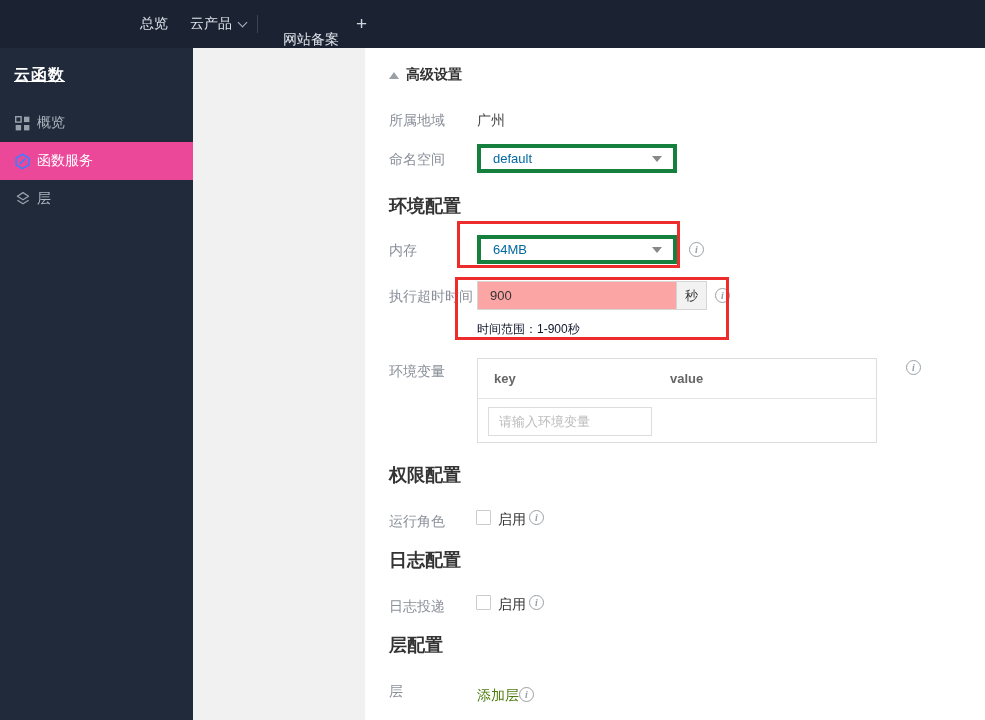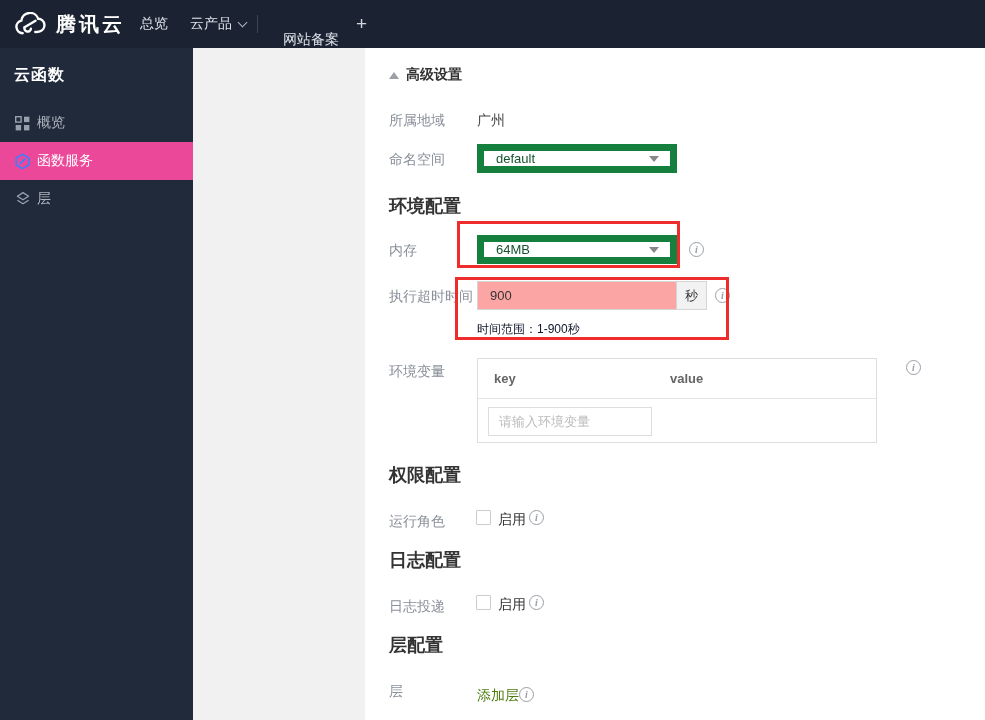--- a/index.html
+++ b/index.html
@@ -13,43 +13,43 @@
   #logo .logo-text { color:#fff; font-size:20px; font-weight:700; letter-spacing:3px; margin-left:9px; }
   .topnav-item { position:absolute; top:0; height:48px; display:flex; align-items:center;
     color:#dfe3ea; font-size:14px; cursor:pointer; }
   .topnav-chevron { width:7px; height:7px; border-right:1.5px solid #aeb5c2; border-bottom:1.5px solid #aeb5c2;
     transform:rotate(45deg); margin-left:7px; margin-top:-4px; }
   .topnav-divider { position:absolute; left:257px; top:15px; width:1px; height:18px; background:#3c4455; }
   .topnav-plus { font-size:19px; font-weight:400; color:#cfd4dd; }
 
   
   #sidebar { position:absolute; left:0; top:48px; width:193px; height:672px; background:#202a3a; }
-  #sidebar-title { position:absolute; left:14px; top:17px; color:#fff; font-size:16px; font-weight:700; letter-spacing:1px; }
+  #sidebar-title { position:absolute; left:14px; top:17px; color:#fff; font-size:16px; font-weight:700; letter-spacing:1px;text-decoration:underline; }
   .side-item { position:absolute; left:0; width:193px; height:38px; display:flex; align-items:center;
     padding-left:14px; color:#aeb5c0; font-size:14px; cursor:pointer; }
   .side-item .side-icon { width:17px; height:17px; display:flex; align-items:center; justify-content:center; }
   .side-item .side-label { margin-left:6px; }
   .side-item.selected { background:#ec4899; color:#fff; }
 
   
   #graycol { position:absolute; left:193px; top:48px; width:172px; height:672px; background:#f1f1f1; }
 
   
   #main { position:absolute; left:365px; top:48px; width:620px; height:524px; background:#fff;padding-left:12px; }
   .form-label { position:absolute; left:24px; font-size:14px; color:#8a8f99; line-height:20px; white-space:nowrap; }
   .form-value { position:absolute; left:112px; font-size:14px; color:#444; line-height:20px; }
   .sec-header { position:absolute; left:24px; font-size:18px; font-weight:700; color:#333; line-height:20px; }
 
   #advanced-toggle { position:absolute; left:24px; top:18px; display:flex; align-items:center; cursor:pointer; }
   #advanced-toggle .tri-up { width:0; height:0; border-left:5px solid transparent; border-right:5px solid transparent;
     border-bottom:7px solid #9aa0a6; margin-right:7px; }
   #advanced-toggle .adv-text { font-size:14px; color:#333; font-weight:600; }
 
-  .selectbox { position:absolute; left:112px; width:200px; height:29px; border:7px solid #15803d; background:#fff;
-    display:flex; align-items:center; padding-left:12px; font-size:13px; color:#14532d; cursor:pointer; }
+  .selectbox { position:absolute; left:112px; width:200px; height:29px; border:4px solid #15803d; background:#fff;
+    display:flex; align-items:center; padding-left:12px; font-size:13px; color:#0369a1; cursor:pointer; }
   .selectbox .caret { position:absolute; right:11px; width:0; height:0;
     border-left:5px solid transparent; border-right:5px solid transparent; border-top:6px solid #888; }
 
   .textinput { position:absolute; height:29px; border:1px solid #d5d5d5; font-size:13px; color:#333;
     padding-left:12px; outline:none; background:#fca5a5; }
   .input-suffix { position:absolute; width:30px; height:29px; background:#f2f2f2; border:1px solid #d5d5d5;
     border-left:none; display:flex; align-items:center; justify-content:center; font-size:13px; color:#333; }
   .hint { position:absolute; left:112px; font-size:12px; color:#0f172a; }
 
   .redbox { position:absolute; border:3px solid #ee2c2c; pointer-events:none; }
@@ -72,31 +72,20 @@
   .cell-input.value { left:191px; }
 
   .checkbox { position:absolute; width:15px; height:15px; border:1px solid #ccc; border-radius:1px; background:#fff; cursor:pointer; }
   .check-label { position:absolute; font-size:14px; color:#333; line-height:16px; cursor:pointer; }
   .link { position:absolute; font-size:14px; color:#4d7c0f; cursor:pointer; }
 </style>
 </head>
 <body>
 
 <div id="topbar">
-  <div id="logo">
-    <span>
-      <svg width="33" height="25" viewBox="0 0 36 27">
-        <path d="M9.5 23 a7 7 0 0 1 -1.5-13.8 a9.5 9.5 0 0 1 18.4-2 a7 7 0 0 1 1.8 13.7
-                 c-2 .8-5 .8-5 .8" fill="none" stroke="#fff" stroke-width="2.6" stroke-linecap="round"></path>
-        <path d="M11.5 16.5 L23.5 9.5" stroke="#fff" stroke-width="2.6" stroke-linecap="round"></path>
-        <path d="M11.5 16.5 a3.6 3.6 0 1 0 7 1.5" fill="none" stroke="#fff" stroke-width="2.6" stroke-linecap="round"></path>
-      </svg>
-    </span>
-    <span class="logo-text">腾讯云</span>
-  </div>
   <div class="topnav-item" style="left:140px;">
     <span>总览</span>
   </div>
   <div class="topnav-item" style="left:190px;">
     <span>云产品</span>
     <span class="topnav-chevron"></span>
   </div>
   <div class="topnav-divider"></div>
   <div class="topnav-item" style="left:283px;margin-top:16px;">
     <span>网站备案</span>

